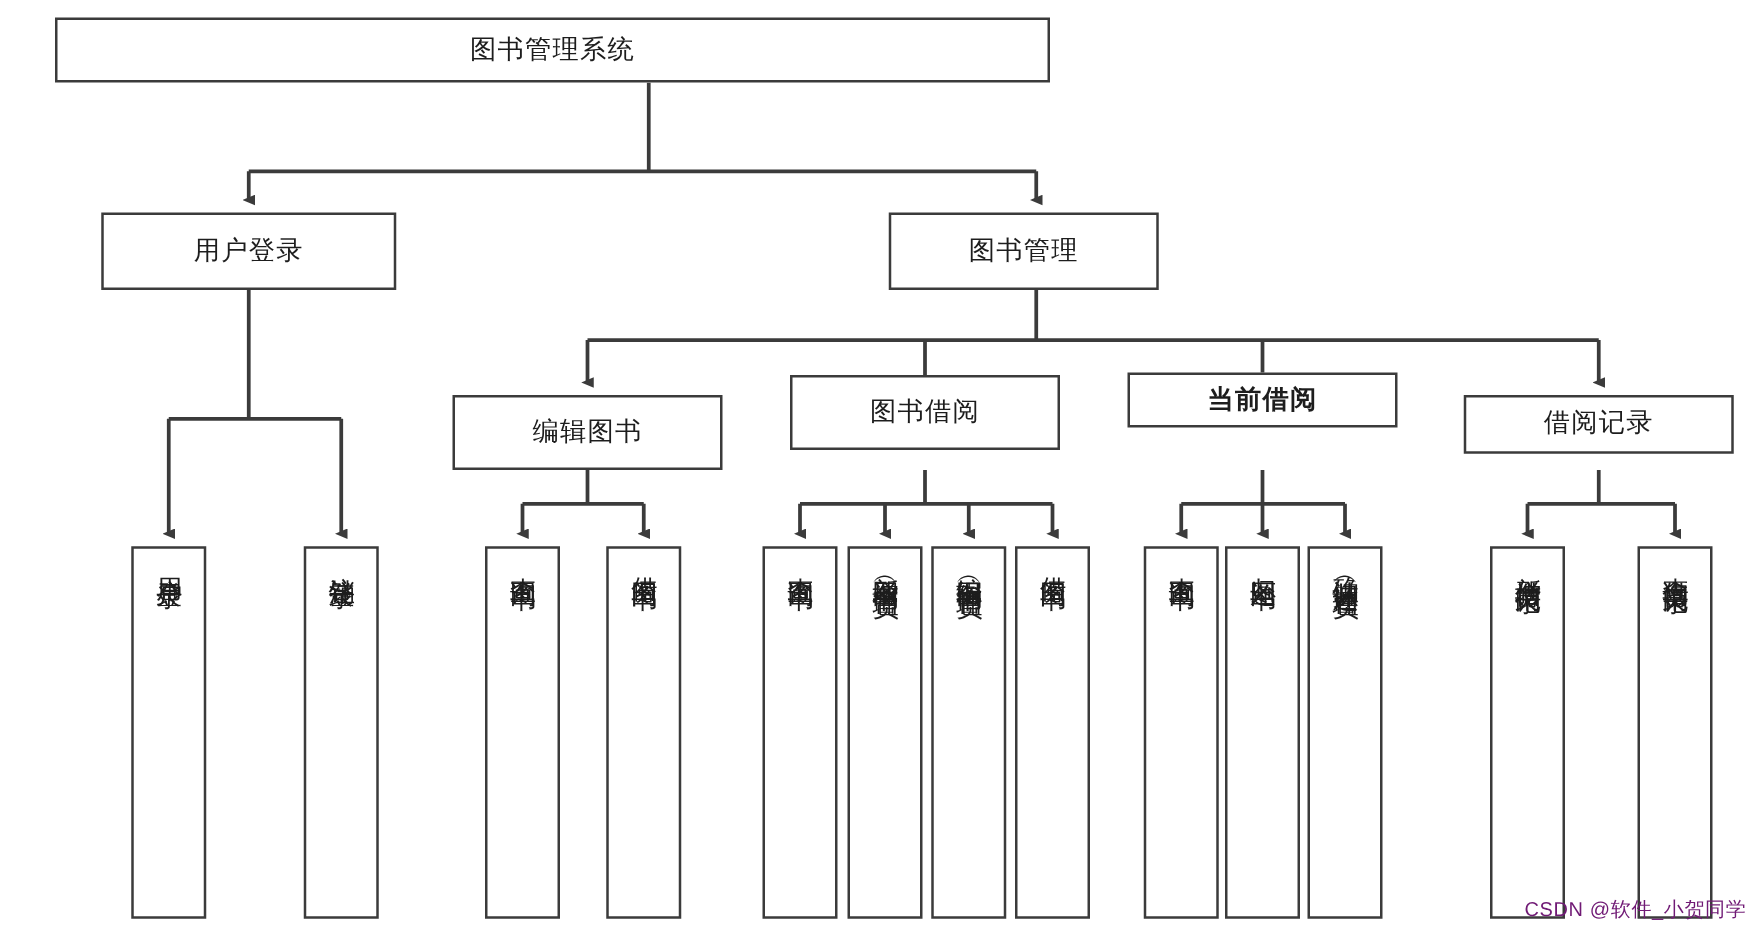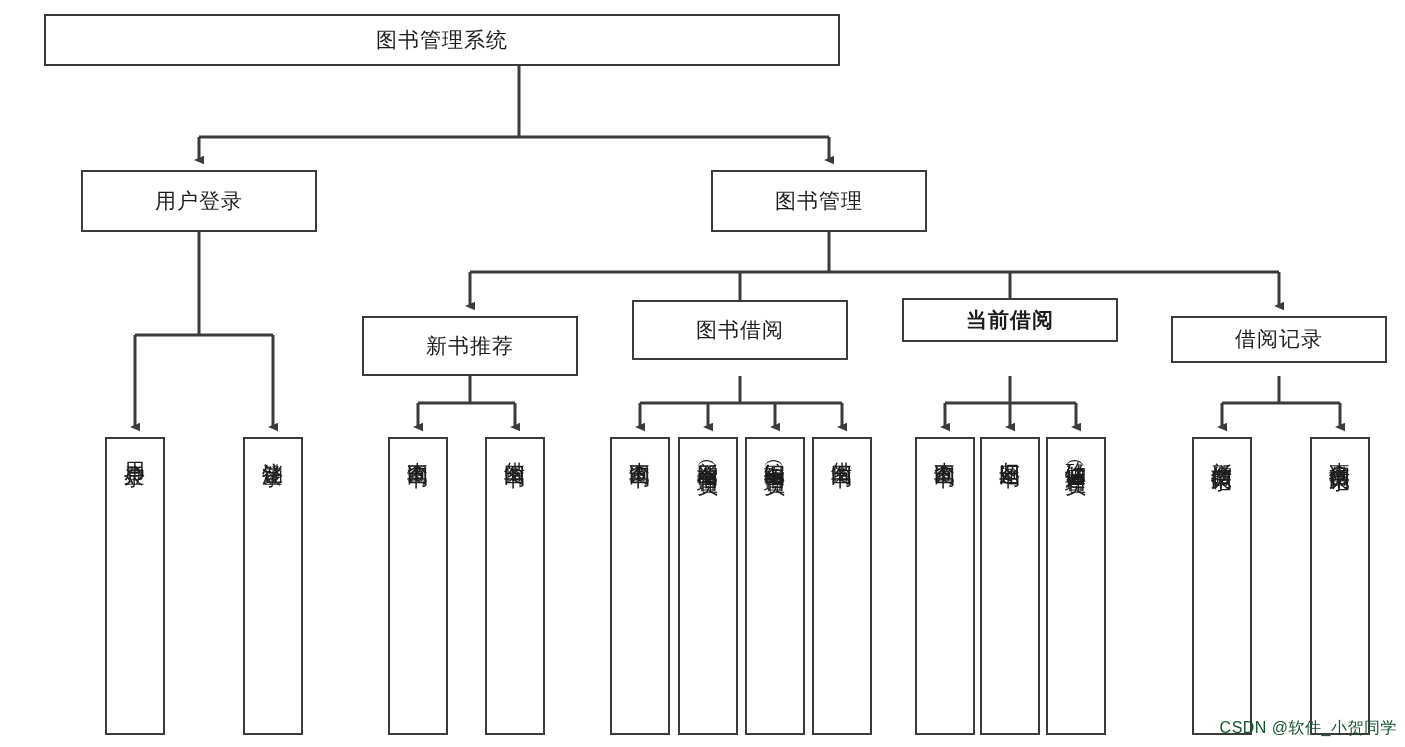--- a/index.html
+++ b/index.html
@@ -58,21 +58,21 @@
     font-size: 21px;
     letter-spacing: 2px;
     line-height: 1.1;
     white-space: nowrap;
   }
   .watermark {
     position: absolute;
     right: 8px;
     bottom: 8px;
     font-size: 16px;
-    color: #14532d;
+    color: #701a75;
     letter-spacing: 0.5px;
     white-space: nowrap;
     user-select: none;
   }
 </style>
 </head>
 <body>
 
 <div id="diagram-root">
 
@@ -131,21 +131,21 @@
   </div>
 
   <div class="node h-node" style="left:81px; top:170px; width:236px; height:62px;">
     <span class="node-label">用户登录</span>
   </div>
   <div class="node h-node" style="left:711px; top:170px; width:216px; height:62px;">
     <span class="node-label">图书管理</span>
   </div>
 
   <div class="node h-node" style="left:362px; top:316px; width:216px; height:60px;">
-    <span class="node-label">新书推荐</span>
+    <span class="node-label">编辑图书</span>
   </div>
   <div class="node h-node" style="left:632px; top:300px; width:216px; height:60px;">
     <span class="node-label">图书借阅</span>
   </div>
   <div class="node h-node" style="left:902px; top:298px; width:216px; height:44px;font-weight:bold;">
     <span class="node-label">当前借阅</span>
   </div>
   <div class="node h-node" style="left:1171px; top:316px; width:216px; height:47px;">
     <span class="node-label">借阅记录</span>
   </div>

